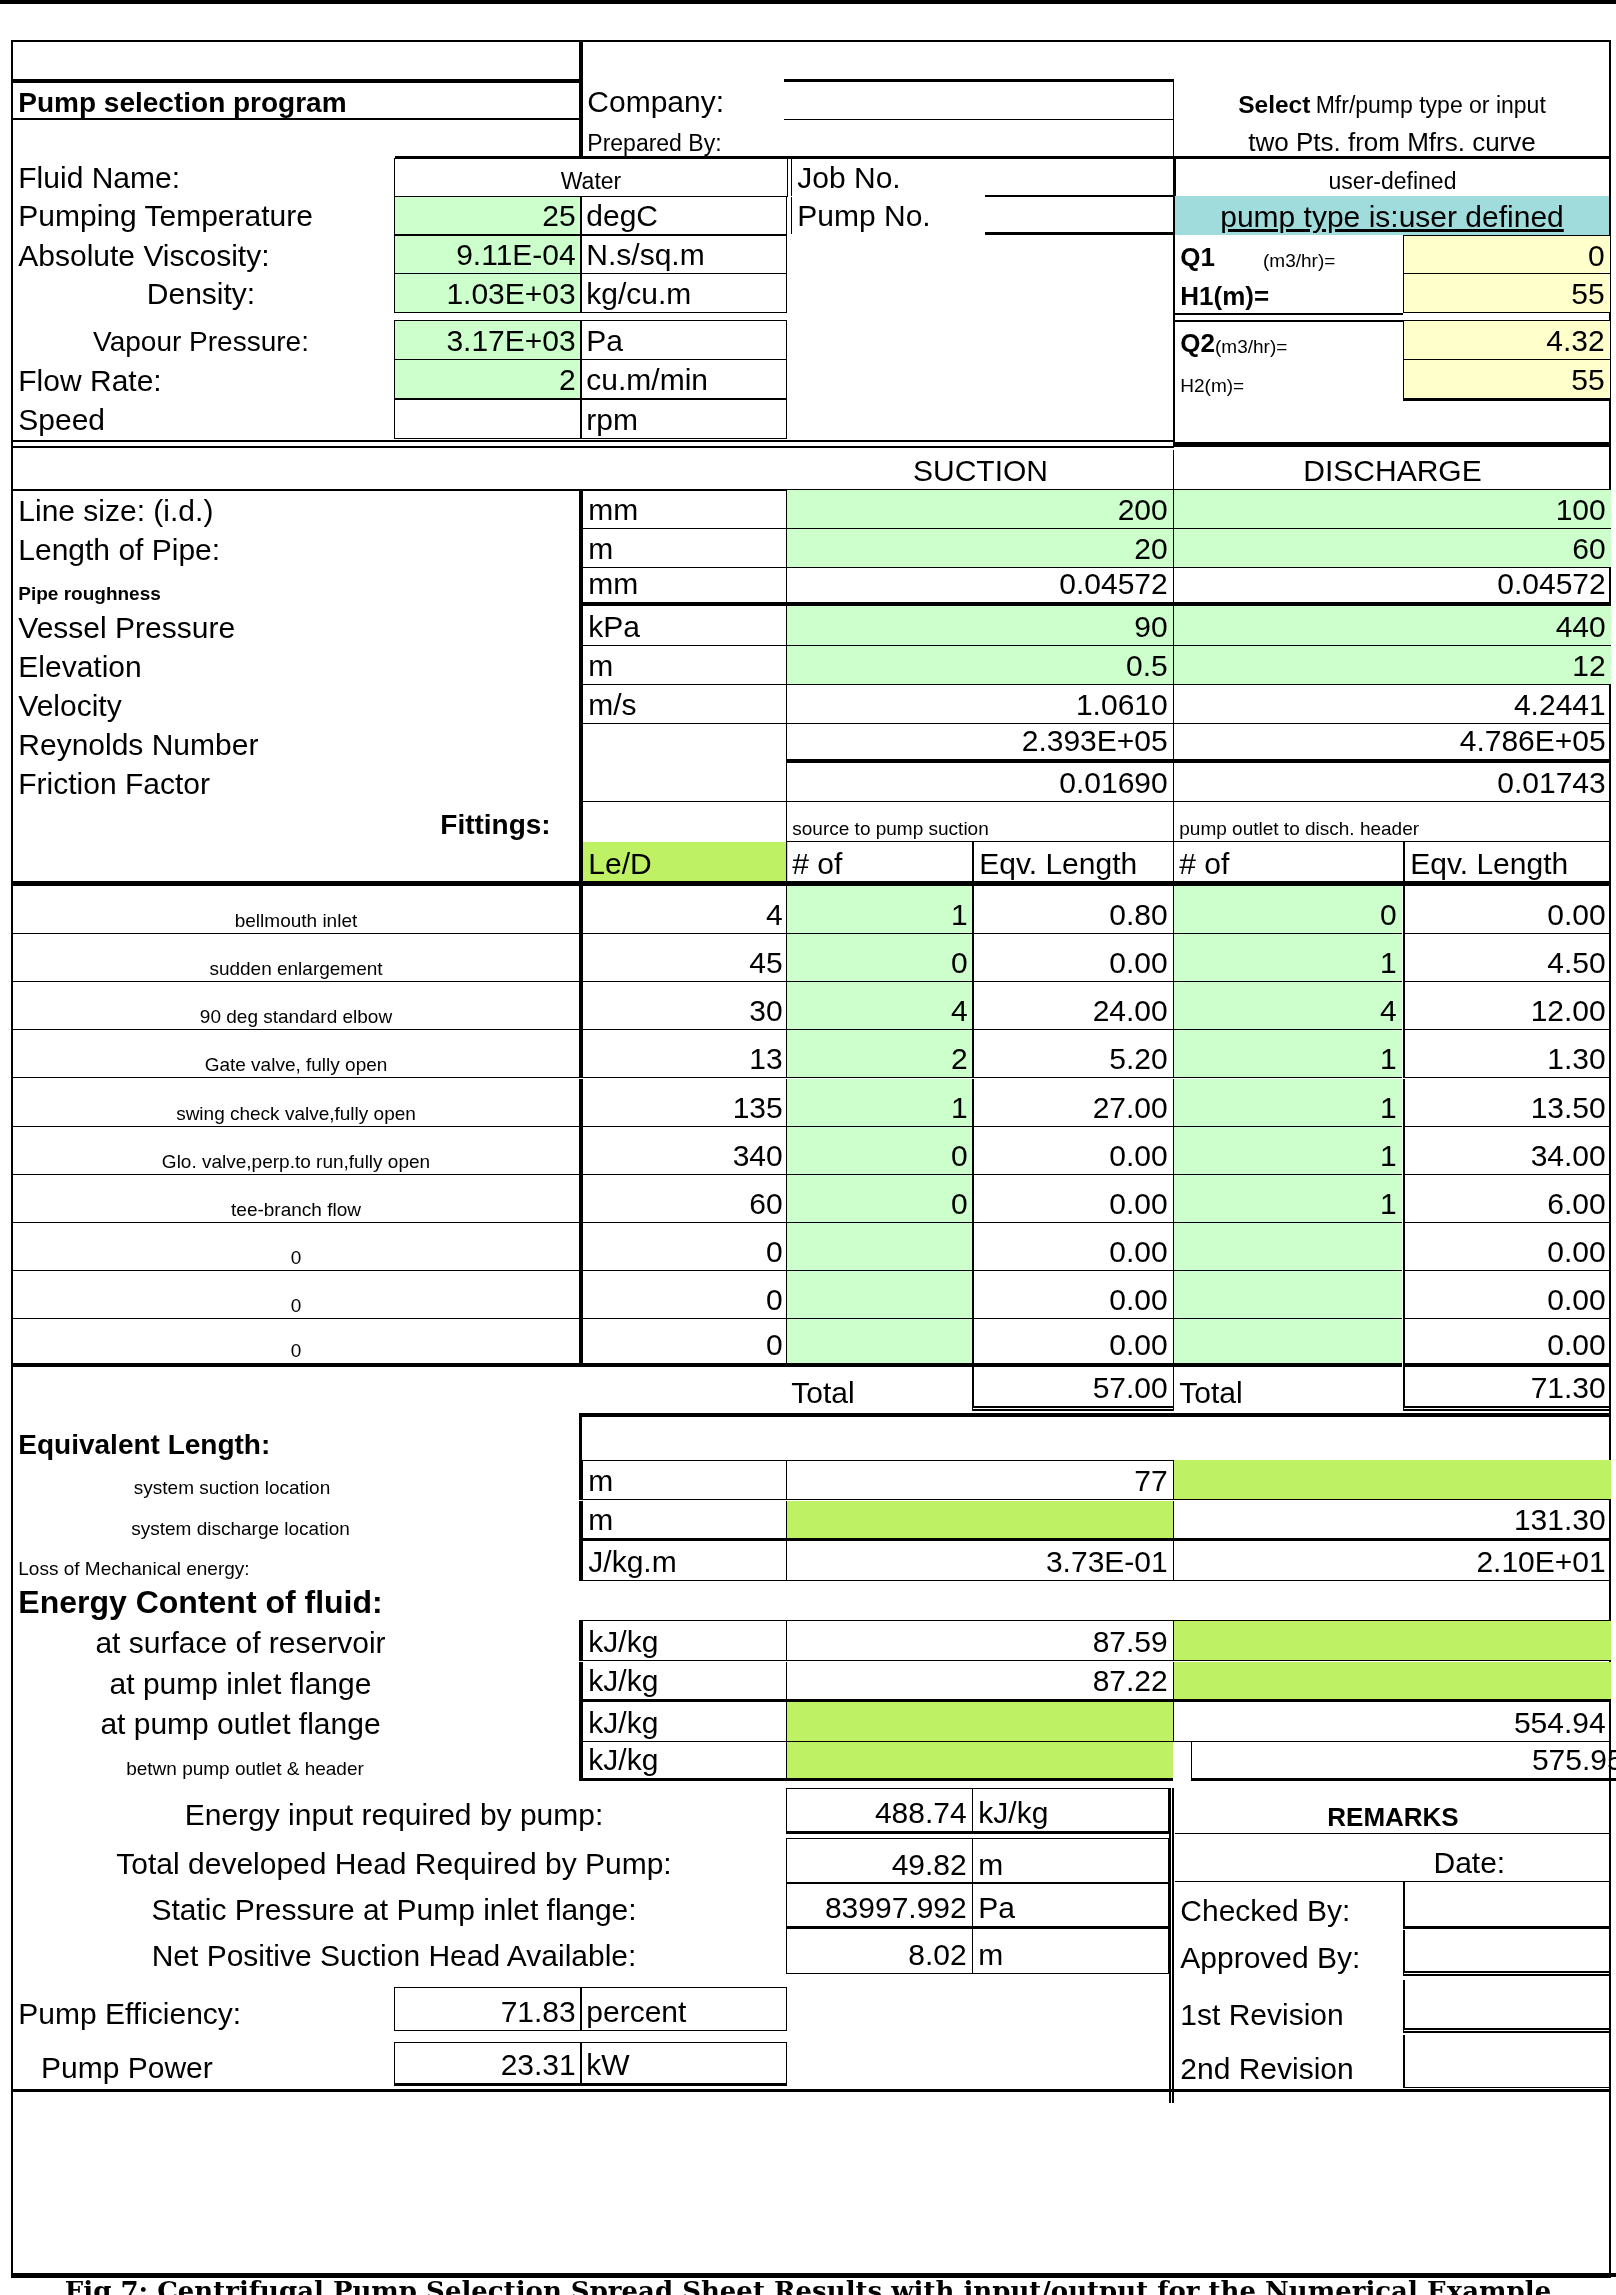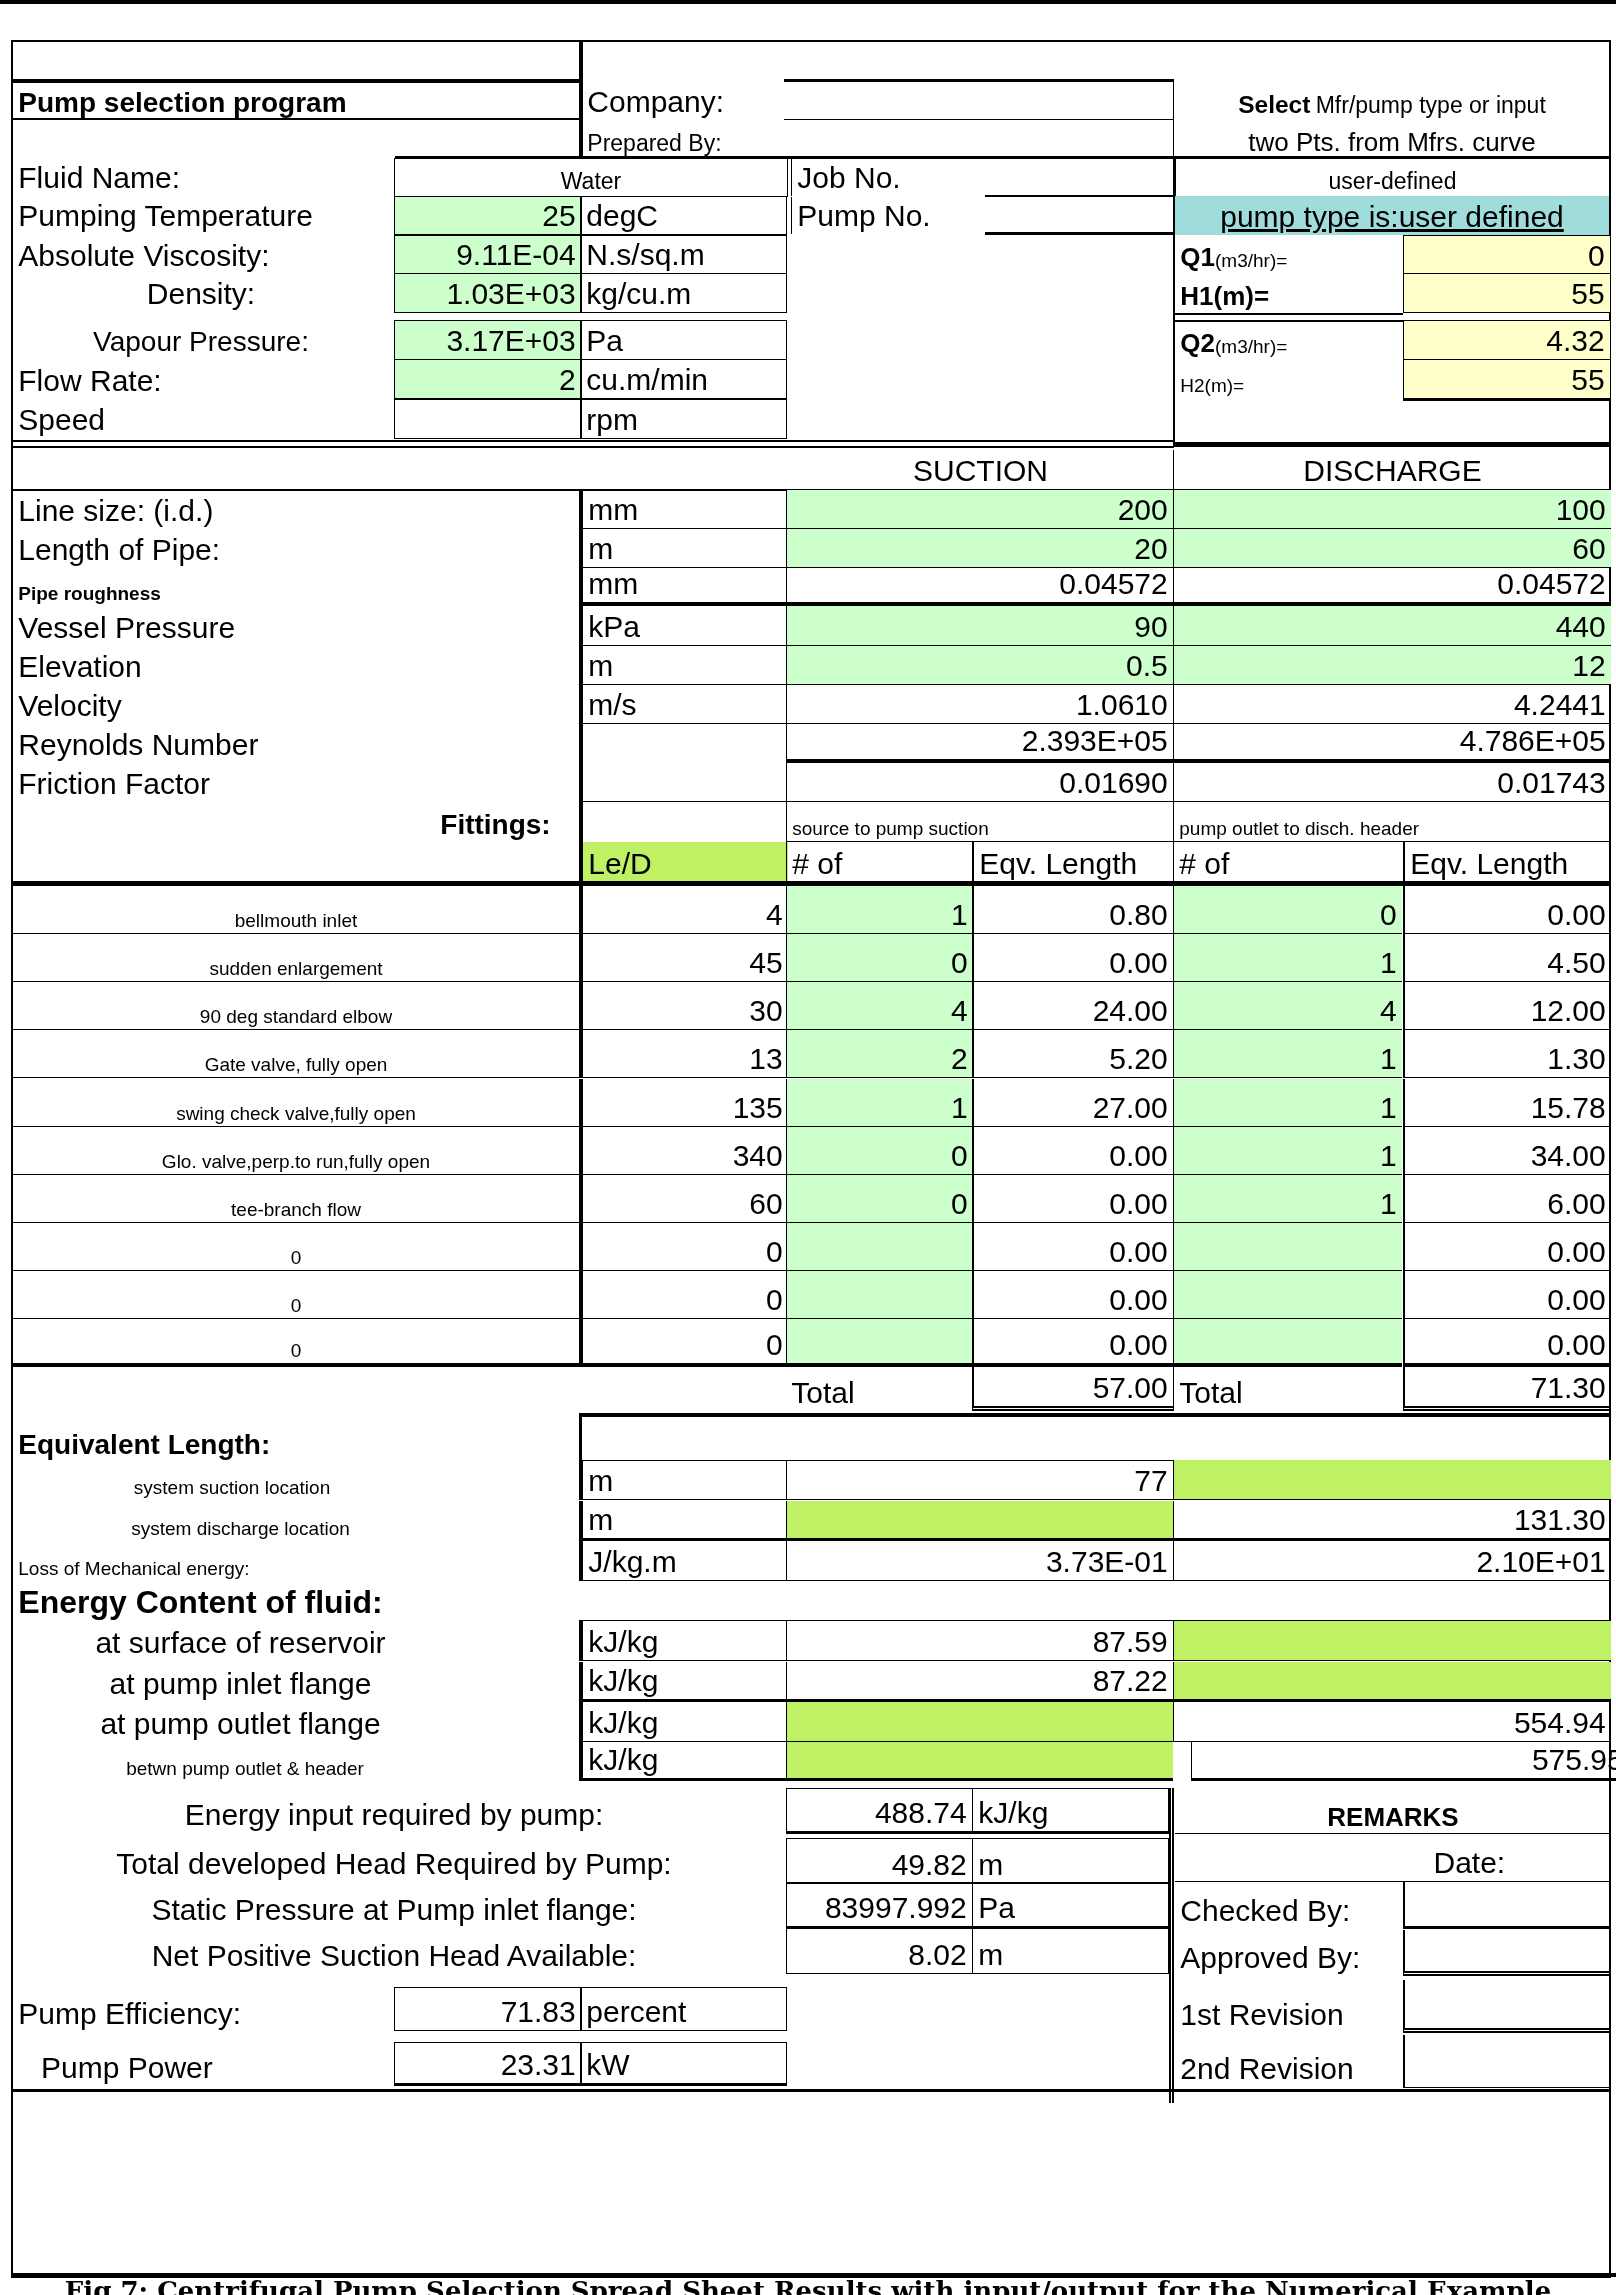--- a/index.html
+++ b/index.html
@@ -79,21 +79,21 @@
 <div class="cell l b" style="left:580px;top:320px;width:207px;height:40px;">Pa</div>
 
 <div class="cell l" style="left:13px;top:361px;width:376px;height:38px;">Flow Rate:</div>
 <div class="cell r green b" style="left:394px;top:359px;width:188px;height:40px;">2</div>
 <div class="cell l b" style="left:580px;top:359px;width:207px;height:40px;">cu.m/min</div>
 
 <div class="cell l" style="left:13px;top:400px;width:376px;height:38px;">Speed</div>
 <div class="cell r b" style="left:394px;top:399px;width:188px;height:40px;"></div>
 <div class="cell l b" style="left:580px;top:399px;width:207px;height:40px;">rpm</div>
 
-<div class="cell l" style="left:1175px;top:236px;width:212px;height:37px;">
+<div class="cell l" style="left:1175px;top:236px;width:212px;height:37px;gap:48px;">
   <span class="bold" style="font-size:26px;">Q1</span>
   <span class="tiny">(m3/hr)=</span>
 </div>
 <div class="cell r yellow b" style="left:1403px;top:235px;width:208px;height:40px;">0</div>
 <div class="cell l bold" style="left:1175px;top:275px;width:228px;height:37px;font-size:26px;">H1(m)=</div>
 <div class="cell r yellow b" style="left:1403px;top:273px;width:208px;height:40px;">55</div>
 <div class="line" style="left:1175px;top:313px;width:228px;height:1.8px;"></div>
 <div class="line" style="left:1175px;top:320px;width:228px;height:1.8px;"></div>
 <div class="cell l" style="left:1175px;top:322px;width:228px;height:37px;">
   <span class="bold" style="font-size:26px;">Q2</span>
@@ -195,21 +195,21 @@
     <div class="cell r bb" style="left:972px;top:1030px;width:201px;height:48px;border-left:2.6px solid #000;">5.20</div>
     <div class="cell r green bb bl" style="left:1173px;top:1030px;width:229px;height:48px;">1</div>
     <div class="cell r bb" style="left:1403px;top:1030px;width:208px;height:48px;border-left:2.6px solid #000;">1.30</div>
   </div>
   <div>
     <div class="cell c tiny bb" style="left:13px;top:1079px;width:566px;height:48px;">swing check valve,fully open</div>
     <div class="cell r bb blt" style="left:579px;top:1079px;width:209px;height:48px;">135</div>
     <div class="cell r green bb bl" style="left:786px;top:1079px;width:187px;height:48px;">1</div>
     <div class="cell r bb" style="left:972px;top:1079px;width:201px;height:48px;border-left:2.6px solid #000;">27.00</div>
     <div class="cell r green bb bl" style="left:1173px;top:1079px;width:229px;height:48px;">1</div>
-    <div class="cell r bb" style="left:1403px;top:1079px;width:208px;height:48px;border-left:2.6px solid #000;">15.78</div>
+    <div class="cell r bb" style="left:1403px;top:1079px;width:208px;height:48px;border-left:2.6px solid #000;">13.50</div>
   </div>
   <div>
     <div class="cell c tiny bb" style="left:13px;top:1127px;width:566px;height:48px;">Glo. valve,perp.to run,fully open</div>
     <div class="cell r bb blt" style="left:579px;top:1127px;width:209px;height:48px;">340</div>
     <div class="cell r green bb bl" style="left:786px;top:1127px;width:187px;height:48px;">0</div>
     <div class="cell r bb" style="left:972px;top:1127px;width:201px;height:48px;border-left:2.6px solid #000;">0.00</div>
     <div class="cell r green bb bl" style="left:1173px;top:1127px;width:229px;height:48px;">1</div>
     <div class="cell r bb" style="left:1403px;top:1127px;width:208px;height:48px;border-left:2.6px solid #000;">34.00</div>
   </div>
   <div>

